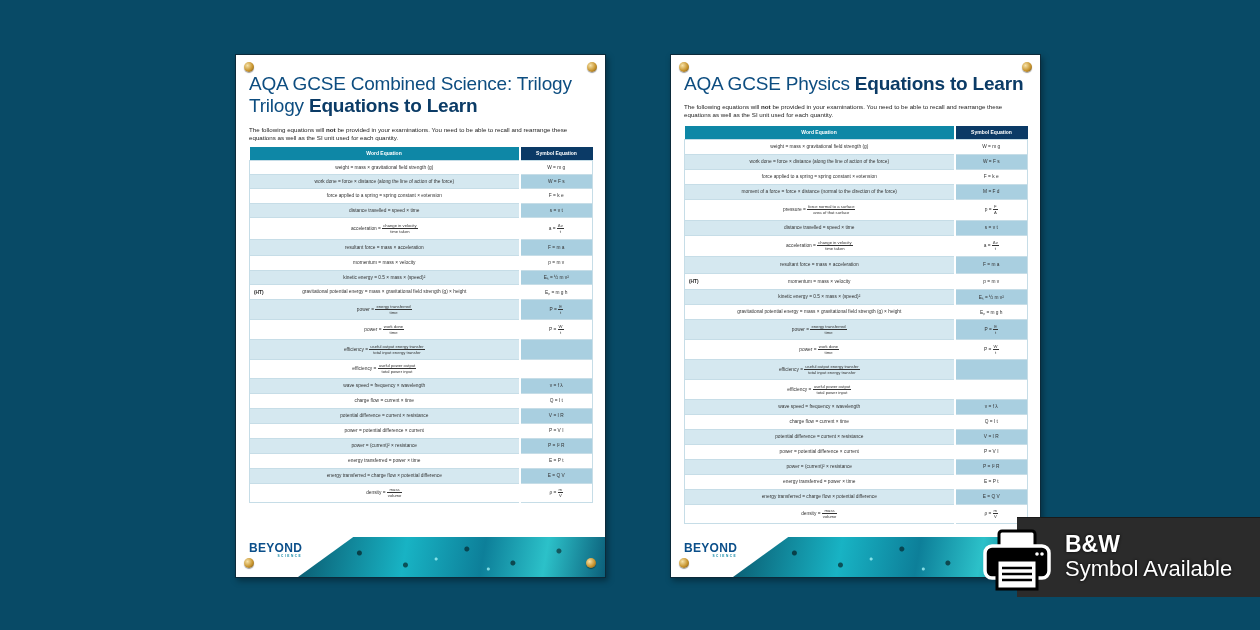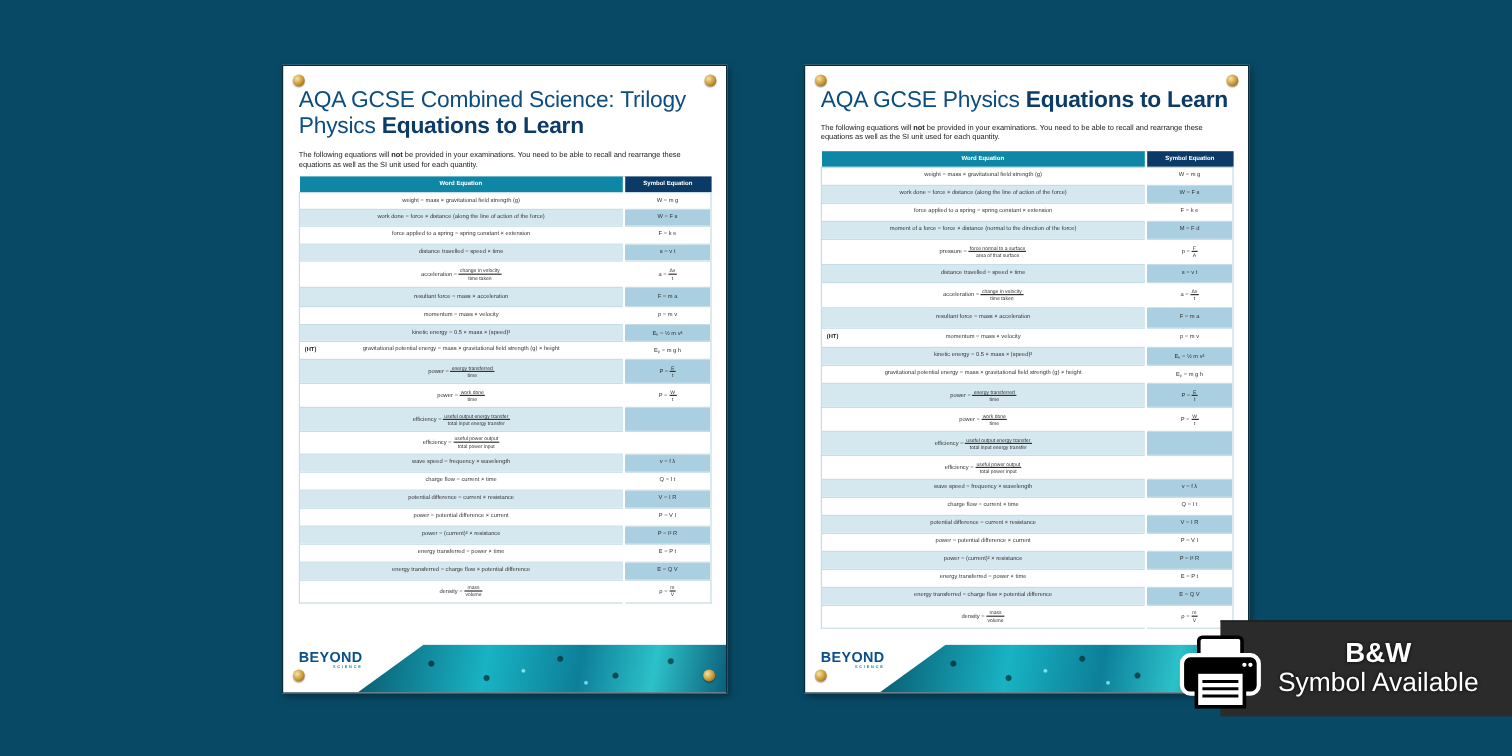--- a/index.html
+++ b/index.html
@@ -85,38 +85,38 @@
   .logo {
     position: absolute; left: 13px; top: 4px; color: #0b4f8a;
     font-size: 12px; font-weight: bold; letter-spacing: 0.3px;
   }
   .logo .sub {
     display: block; font-size: 3.2px; letter-spacing: 1.5px; text-align: right; margin-top: -1px; color: #0e87a6;
   }
 
   .badge {
     position: absolute; left: 1017px; top: 517px; width: 243px; height: 80px;
-    background: #2b2b2b; border-top: 1px solid #1a1a1a; text-align: center;
+    background: #2b2b2b; border-top: 1px solid #1a1a1a;
   }
   .badge-icon {
     position: absolute; left: -36px; top: 10px; width: 72px; height: 64px;
   }
   .badge-text { position: absolute; left: 48px; top: 14px; color: #fff; text-shadow: 0 0 3px #000; }
   .badge-text .big { font-size: 23px; font-weight: bold; line-height: 25px; display: block; }
   .badge-text .small { font-size: 22px; line-height: 24px; display: block; }
 </style>
 </head>
 <body>
 
 <div class="poster left">
   <div class="pin tl"></div>
   <div class="pin tr"></div>
   <div class="title">
     <span>AQA GCSE Combined Science: Trilogy</span><br>
-    <span>Physics </span><b>Equations to Learn</b>
+    <span>Trilogy </span><b>Equations to Learn</b>
   </div>
   <div class="intro">
     <span>The following equations will </span><b>not</b><span> be provided in your examinations. You need to be able to recall and rearrange these equations as well as the SI unit used for each quantity.</span>
   </div>
   <table class="eq">
     <thead>
       <tr>
         <th class="word">Word Equation</th>
         <th class="sym">Symbol Equation</th>
       </tr>

